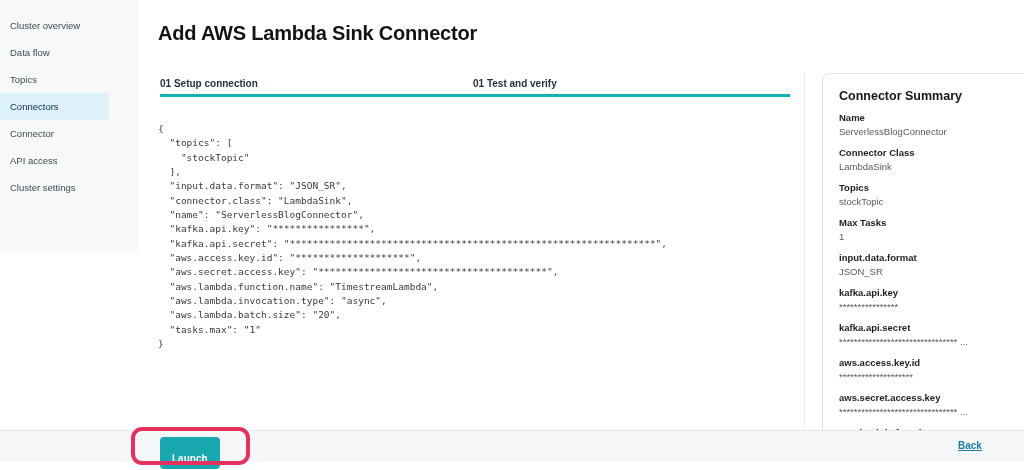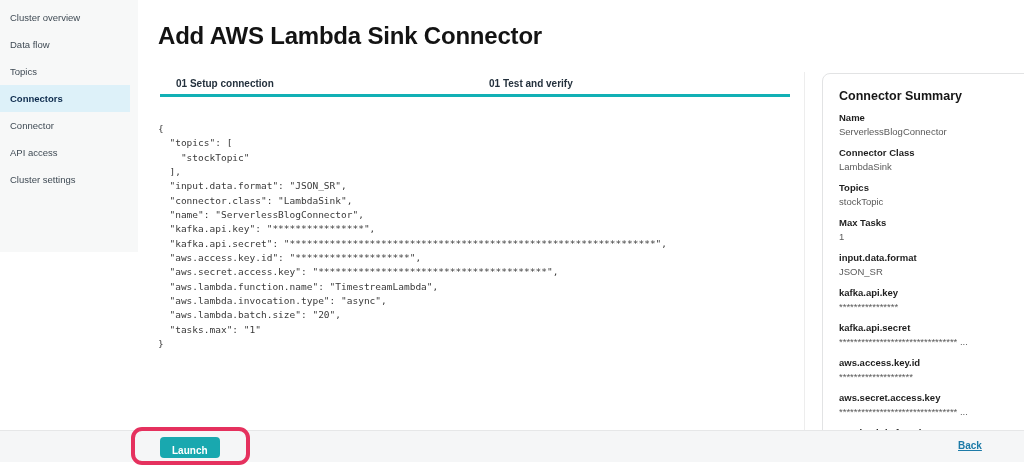--- a/index.html
+++ b/index.html
@@ -1,32 +1,32 @@
 <!DOCTYPE html>
 <html><head>
 <meta charset="utf-8">
 <style>
   * { margin:0; padding:0; box-sizing:border-box; }
   html,body { width:1024px; height:470px; overflow:hidden; background:#fff;
               font-family:"Liberation Sans", sans-serif; position:relative; }
 
   
   .sidebar { position:absolute; left:0; top:0; width:138px; height:252px;
-             background:#f7f8f8; padding-top:4px; z-index:2; }
+             background:#f7f8f8; padding-top:12px; z-index:2; }
   .side-item { height:27px; display:flex; align-items:center; padding-left:10px;
                font-size:9.5px; color:#3f4a54; cursor:pointer; }
-  .side-item.active { background:#ddf1f9; width:130px; font-weight:bold; color:#0d2b4d; }
+  .side-item.active { background:#ddf1f9; width:109px; font-weight:normal; color:#0d2b4d; }
 
   
-  .page-title { position:absolute; left:158px; top:22px; font-size:24px;
+  .page-title { position:absolute; left:158px; top:22px; font-size:20px;
                 font-weight:700; color:#131313; letter-spacing:-0.2px; }
 
   
   .steps { position:absolute; left:160px; top:78px; width:630px; height:20px; }
-  .step { position:absolute; top:0; font-size:10px; font-weight:700; color:#24313d;margin-left:16px; }
+  .step { position:absolute; top:0; font-size:10px; font-weight:700; color:#24313d; }
   .step.s1 { left:0; }
   .step.s2 { left:313px; }
   .steps-underline { position:absolute; left:0; top:16px; width:630px; height:3px;
                      background:#12b0b5; }
 
   
   .code-block { position:absolute; left:158px; top:122px; width:640px;
                 font-family:"DejaVu Sans Mono", monospace; font-size:9.5px;
                 line-height:14.35px; color:#3a3a3a; white-space:pre; }
 
@@ -40,21 +40,21 @@
                    padding:15px 16px; overflow:hidden; z-index:1; }
   .summary-title { font-size:12.5px; font-weight:700; color:#161616; margin-bottom:4px; }
   .summary-field { margin-top:9px; }
   .summary-label { font-size:9.5px; font-weight:700; color:#1e1e1e; line-height:12px; }
   .summary-value { font-size:9.5px; color:#5a5a5a; line-height:12px; margin-top:2px;
                    white-space:nowrap; overflow:hidden; }
 
   
   .footer-bar { position:absolute; left:0; top:430px; width:1024px; height:32px;
                 background:#f5f6f7; border-top:1px solid #e6e7e8; z-index:5; }
-  .launch-btn { position:absolute; left:160px; top:437px; height:21px; padding:8px 12px;
+  .launch-btn { position:absolute; left:160px; top:437px; height:21px; padding:16px 12px;
                 background:#19a8af; color:#fff; font-size:10px; font-weight:700;
                 font-family:"Liberation Sans", sans-serif;
                 border:none; border-radius:4px; cursor:pointer; z-index:6; }
   .back-link { position:absolute; left:958px; top:440px; font-size:10px;
                font-weight:700; color:#1d7ba8; text-decoration:underline;
                cursor:pointer; z-index:6; }
 
   
   .annotation-rect { position:absolute; left:131px; top:427px; width:119px; height:38px;
                      border:4px solid #e5315e; border-radius:11px; z-index:7;

